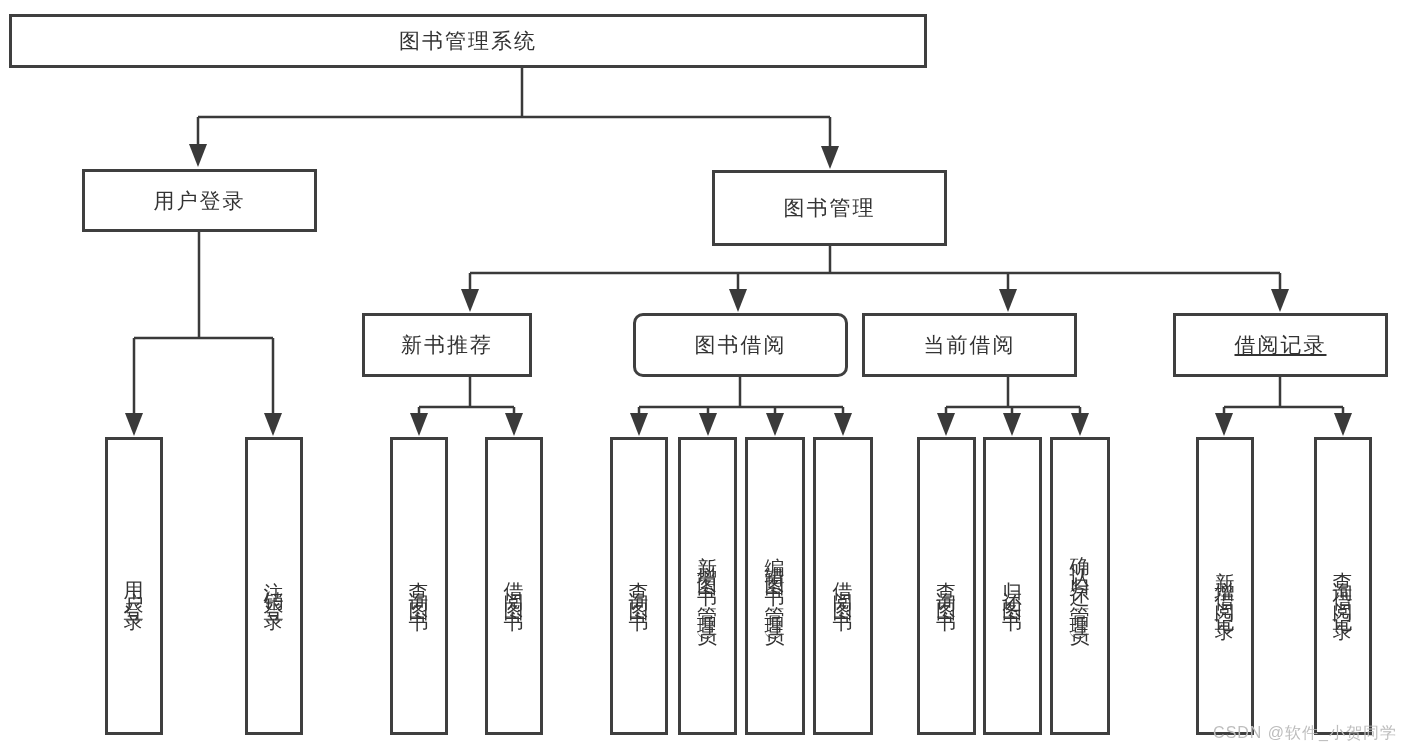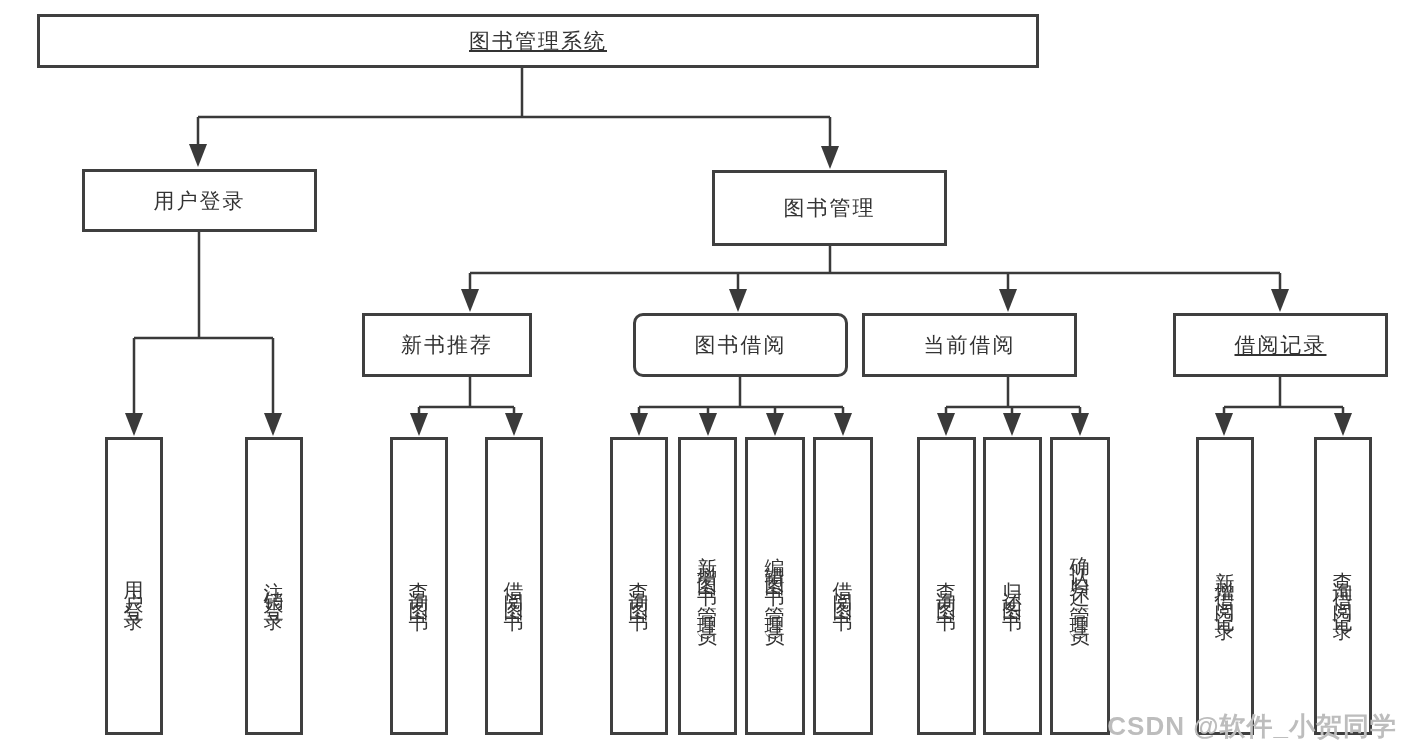--- a/index.html
+++ b/index.html
@@ -40,25 +40,24 @@
     text-orientation:mixed;
     font-size:20px;
     letter-spacing:0.5em;
     line-height:1;
     color:var(--text);
     white-space:nowrap;
   }
   .watermark{
     position:absolute;
     right:8px;bottom:3px;
-    font-size:26px;
+    font-size:16px;
     color:var(--watermark);
     letter-spacing:1px;
     white-space:nowrap;
-    font-weight:bold;
   }
 </style>
 </head>
 <body>
 
 <div id="canvas">
 
   <svg id="wires" width="1405" height="747" viewBox="0 0 1405 747" aria-hidden="true">
     <g stroke="currentColor" stroke-width="2.5" fill="none">
 
@@ -92,21 +91,21 @@
       <polygon points="766,413 784,413 775,436"></polygon>
       <polygon points="834,413 852,413 843,436"></polygon>
       <polygon points="937,413 955,413 946,436"></polygon>
       <polygon points="1003,413 1021,413 1012,436"></polygon>
       <polygon points="1071,413 1089,413 1080,436"></polygon>
       <polygon points="1215,413 1233,413 1224,436"></polygon>
       <polygon points="1334,413 1352,413 1343,436"></polygon>
     </g>
   </svg>
 
-  <div class="node" style="left:37px;top:14px;width:1002px;height:54px;text-decoration:underline;">
+  <div class="node" style="left:9px;top:14px;width:918px;height:54px;">
     <span>图书管理系统</span>
   </div>
 
   <div class="node" style="left:82px;top:169px;width:235px;height:63px;">
     <span>用户登录</span>
   </div>
   <div class="node" style="left:712px;top:170px;width:235px;height:76px;">
     <span>图书管理</span>
   </div>
 

